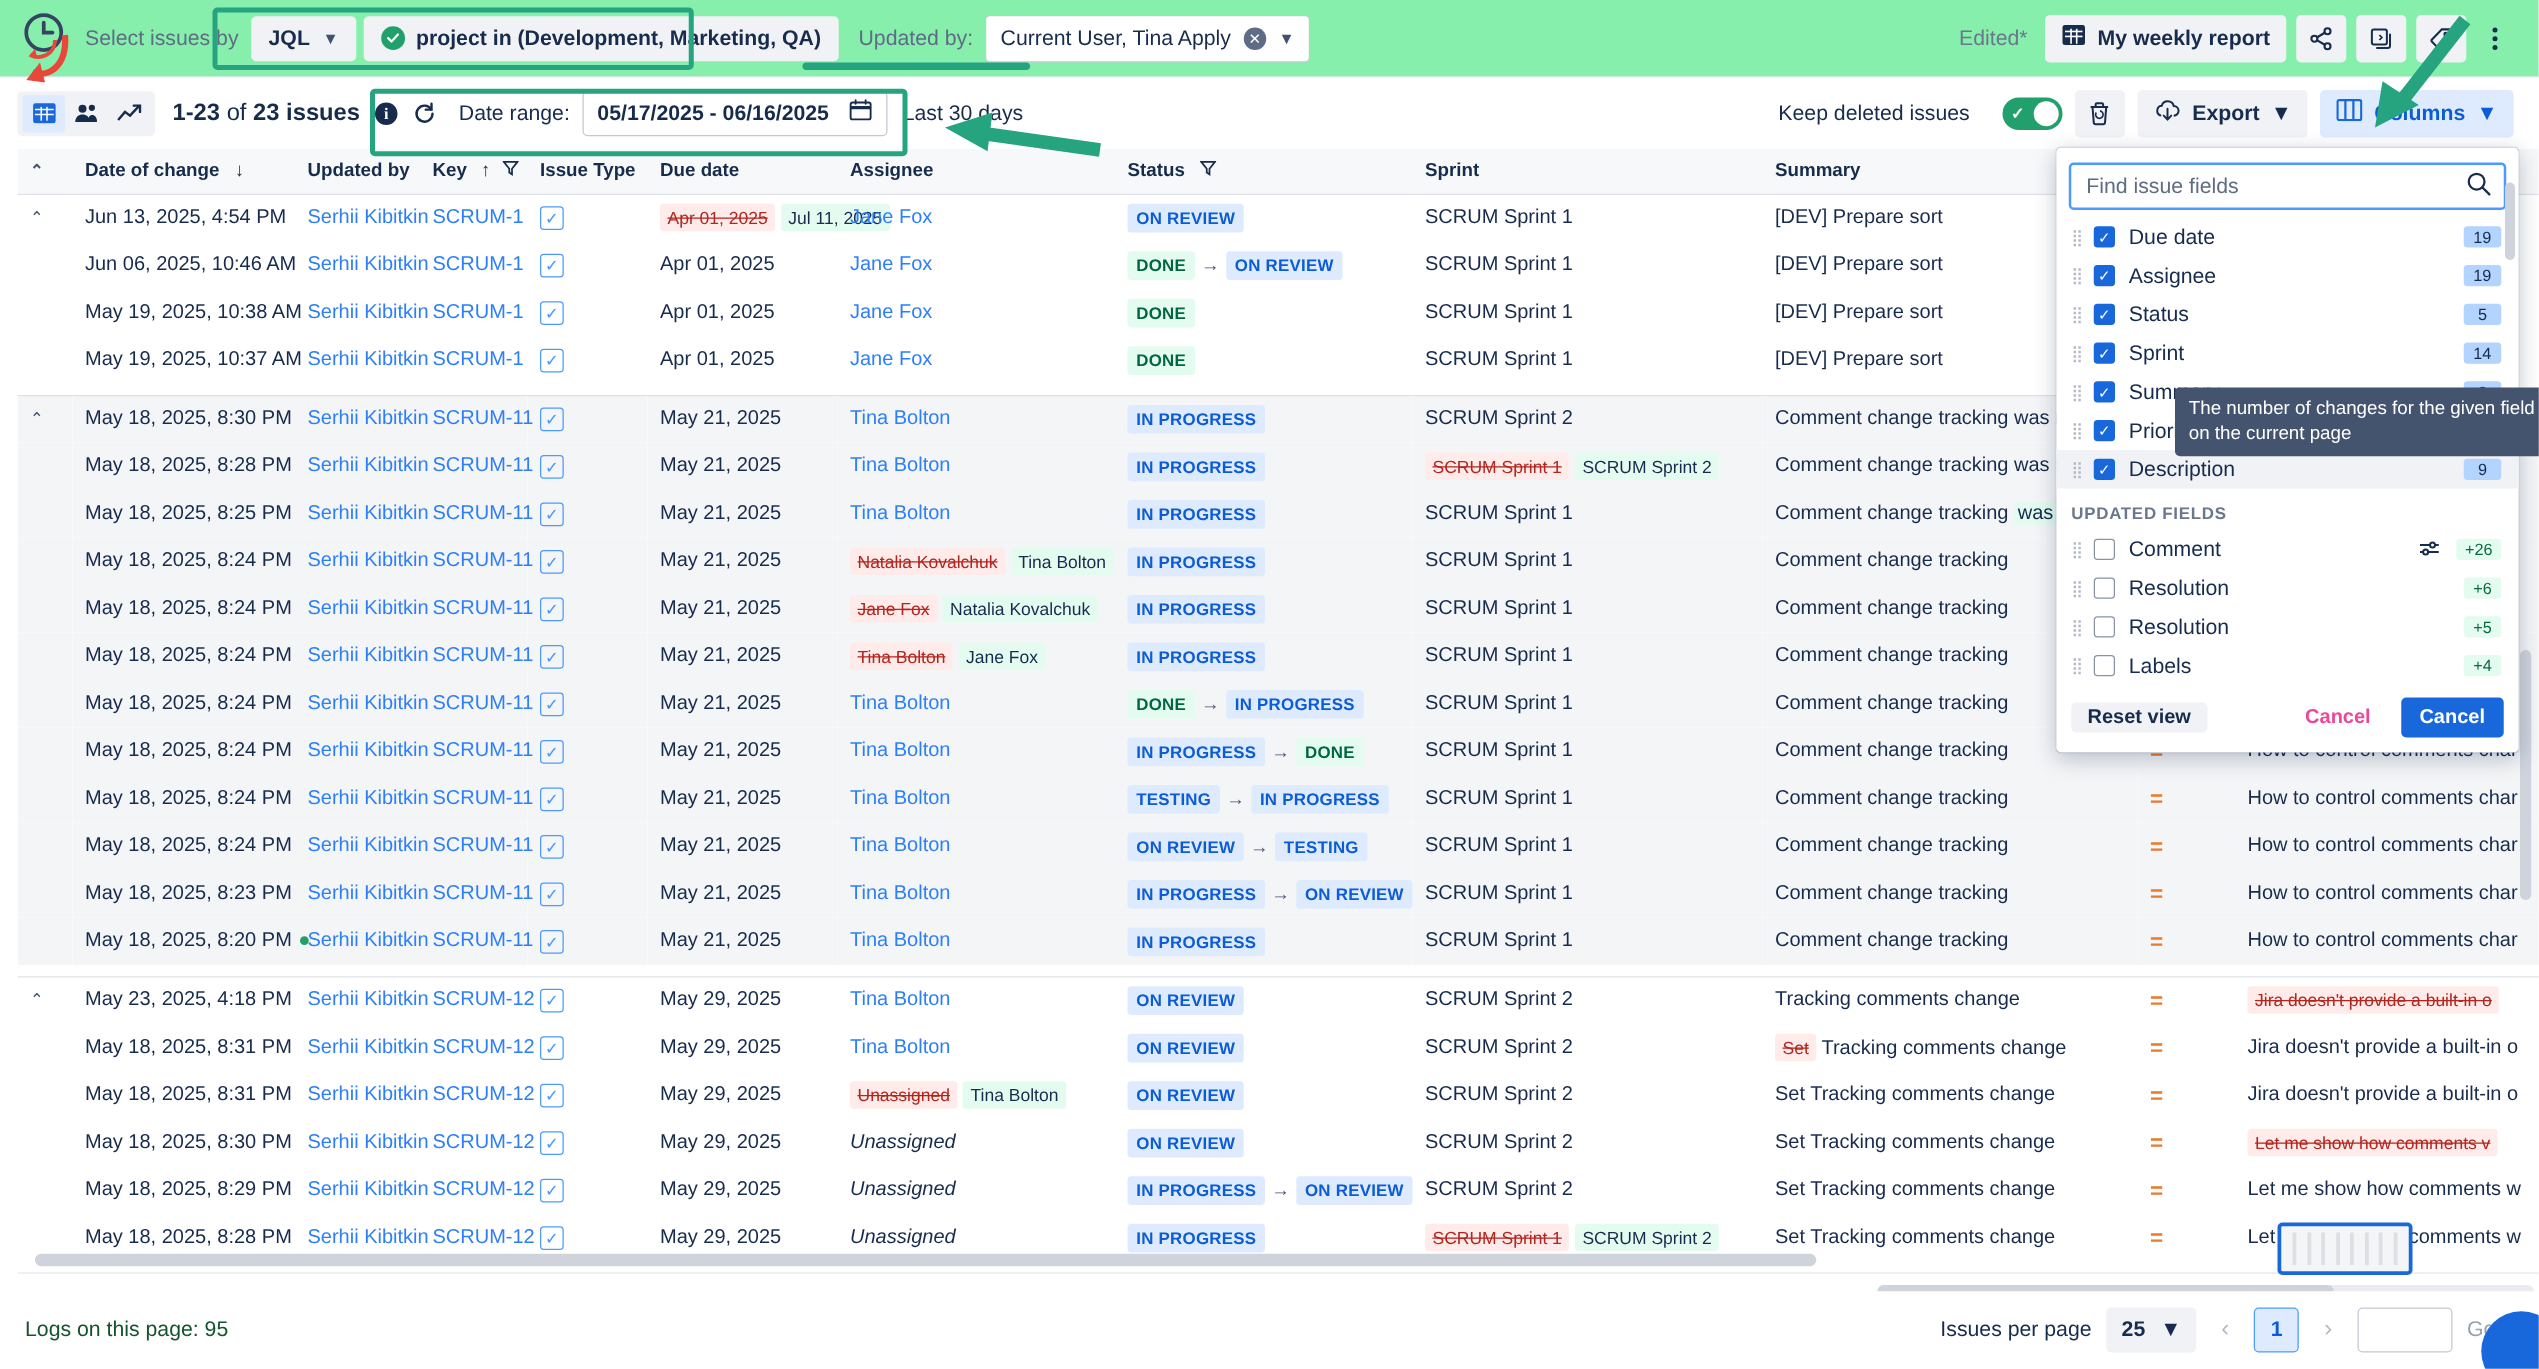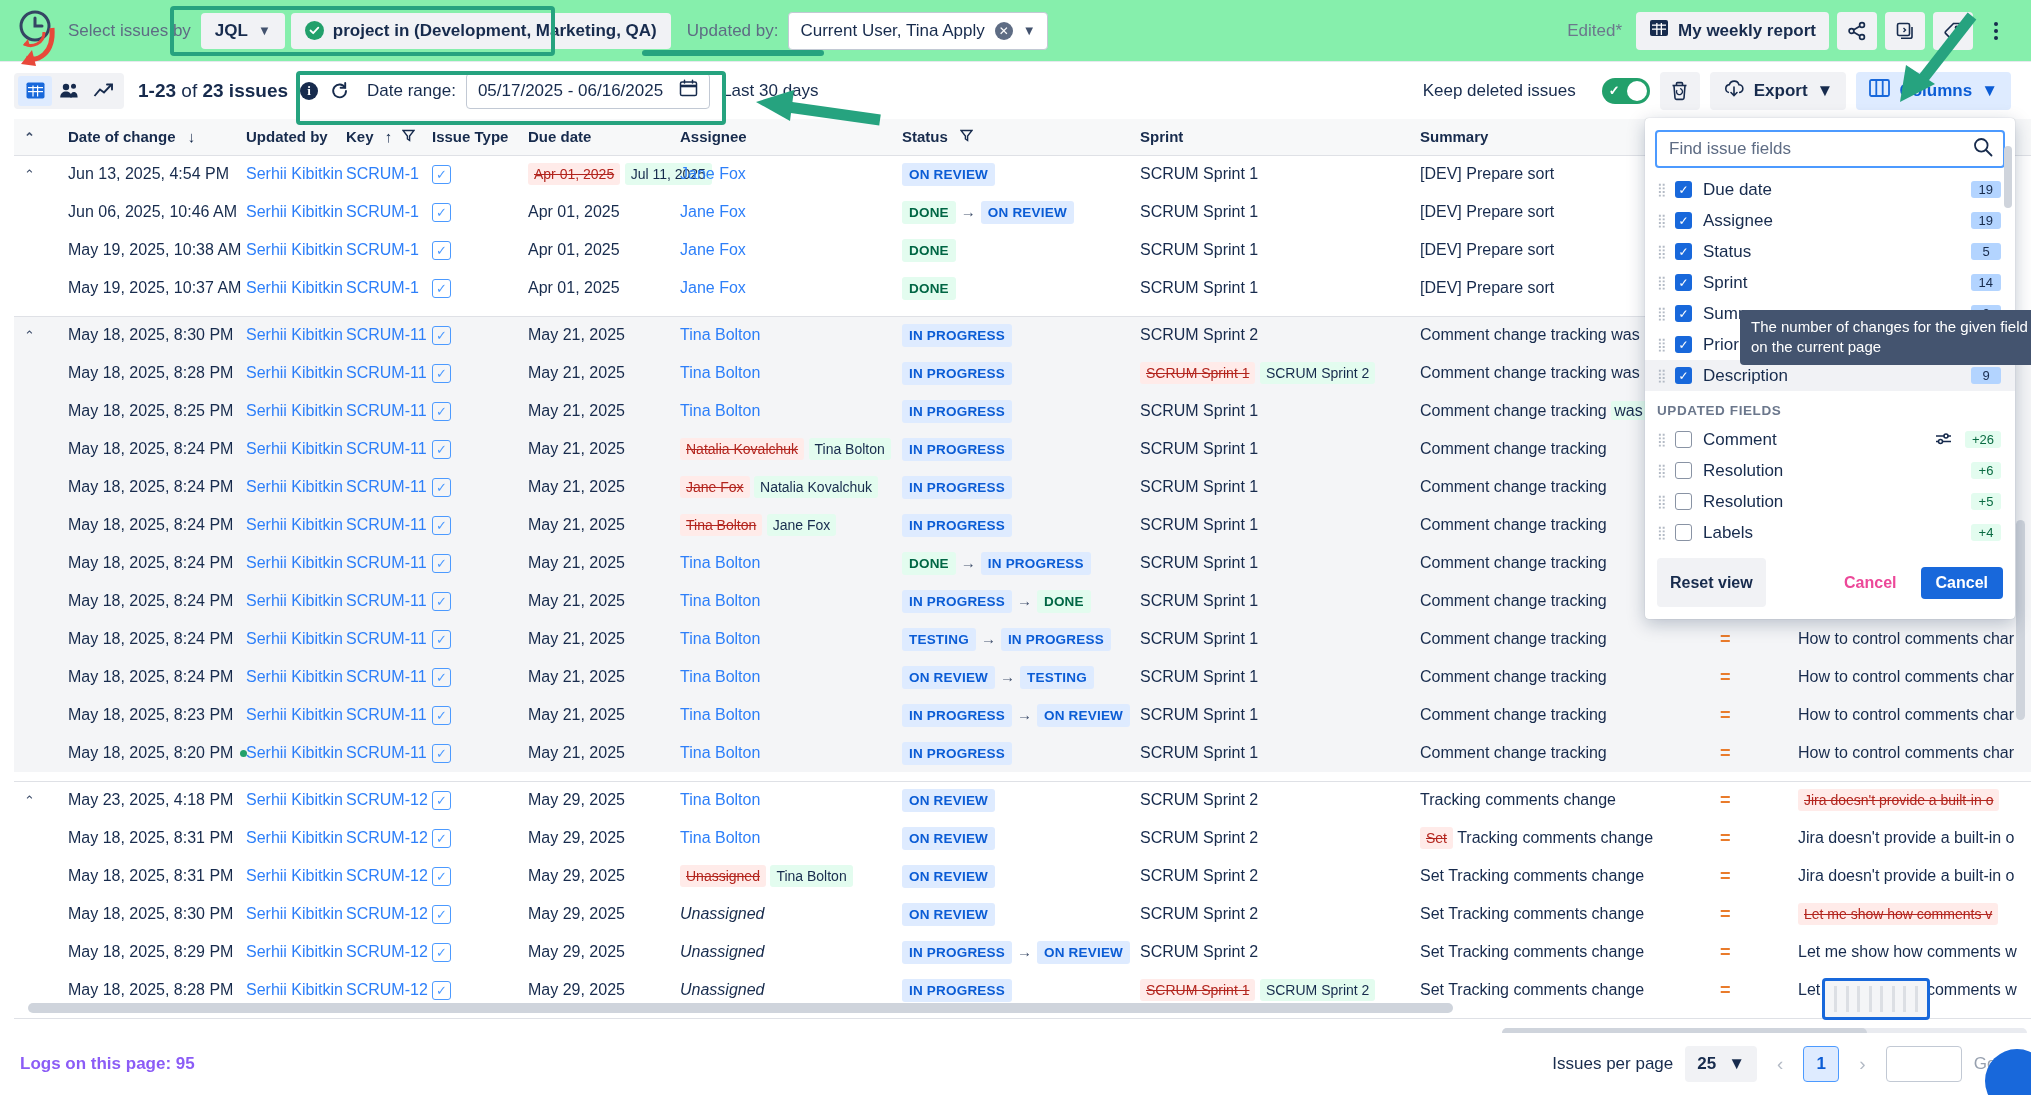--- a/index.html
+++ b/index.html
@@ -77,21 +77,21 @@
     margin-left:12px; font-family:"Liberation Serif", serif;
   }
   .refresh-ic { margin-left:12px; cursor:pointer; display:flex; }
   .daterange {
     display:flex; align-items:center; margin-left: 18px; font-size:17px; white-space:nowrap;
   }
   .dr-label { margin-right: 10px; }
   .dr-input {
     display:flex; align-items:center; justify-content:space-between; gap:16px;
     border:1px solid #c2c9d4; border-radius:4px; height:36px; padding: 0 11px;
-    font-weight:400; cursor:pointer; background:#fff;
+    font-weight:700; cursor:pointer; background:#fff;
   }
   .dr-last { margin-left:12px; color:#172b4d; cursor:pointer;}
   .toolbar2-right { margin-left:auto; display:flex; align-items:center; gap:10px; padding-right:6px;}
   .keepdel { font-size:17px; color:#172b4d; margin-right:16px;}
   .toggle {
     width:48px; height:26px; border-radius:13px; background:#22a06b; position:relative; cursor:pointer;
     display:flex; align-items:center;
   }
   .toggle .knob { width:20px; height:20px; border-radius:50%; background:#fff; position:absolute; right:3px;}
   .toggle .tick { position:absolute; left:7px; color:#fff; font-size:13px; font-weight:700;}
@@ -162,21 +162,21 @@
   .hscroll-outer .thumb { width:365px; height:10px; background:#cfd4dc; border-radius:5px;}
   .vscroll-right {
     position:absolute; right:6px; top:520px; width:9px; height:200px; background:#cfd4dc; border-radius:5px;
   }
 
   
   .footer {
     position:absolute; left:0; right:0; bottom:0; height:62px; display:flex; align-items:center;
     padding: 0 20px; background:#fff;
   }
-  .logs { font-size:17px; color:#8b5cf6;font-weight:bold;}
+  .logs { font-size:17px; color:#14532d;}
   .footer-right { margin-left:auto; display:flex; align-items:center; gap:12px; font-size:17px;}
   .ipp-select {
     display:flex; align-items:center; gap:12px; background:#f1f2f5; border-radius:4px; height:36px;
     padding: 0 12px; font-weight:700; cursor:pointer;
   }
   .pg-arrow { color:#b3bac5; font-size:19px; padding: 0 8px; cursor:pointer;}
   .pg-cur {
     width:36px; height:36px; border:1px solid #4c9aff; border-radius:4px; background:#deebff;
     color:#0b5cd5; font-weight:700; display:flex; align-items:center; justify-content:center; cursor:pointer;
   }
@@ -211,21 +211,21 @@
   .cbx.off { background:#fff; border:1.8px solid #8993a4; }
   .dd-label { flex:1; }
   .badge-blue {
     background:#b3d4ff; color:#172b4d; font-size:13px; border-radius:3px; padding: 1px 8px; min-width:30px; text-align:center;
   }
   .badge-green {
     background:#e3fcef; color:#0a6b42; font-size:13px; border-radius:3px; padding: 1px 7px; min-width:30px; text-align:center;
   }
   .dd-section { font-size:13.5px; font-weight:700; color:#6b778c; letter-spacing:.6px; padding: 12px 14px 6px 12px;}
   .dd-footer { display:flex; align-items:center; padding: 10px 12px 12px 12px; gap:10px;}
-  .btn-reset { background:#f1f2f5; border-radius:4px; height:49px; padding:0 13px; font-size:16px; font-weight:700; display:flex; align-items:center; cursor:pointer;}
+  .btn-reset { background:#f1f2f5; border-radius:4px; height:24px; padding:0 13px; font-size:16px; font-weight:700; display:flex; align-items:center; cursor:pointer;}
   .btn-cancel { margin-left:auto; font-size:16px; font-weight:700; padding: 0 14px; cursor:pointer; color:#ec4899;}
   .btn-apply { background:#1868db; color:#fff; border-radius:4px; height:32px; padding: 0 15px; font-size:16px; font-weight:700; display:flex; align-items:center; cursor:pointer;}
   .dd-scroll { position:absolute; right:3px; top:28px; width:8px; height:62px; background:#cfd4dc; border-radius:4px;}
   .tooltip {
     position:absolute; top:310px; left:1740px; width:310px; background:#44546f; color:#fff;
     border-radius:4px; padding: 7px 11px; font-size:15px; line-height:1.35; z-index:40;
   }
 
   
   .anno { position:absolute; z-index:50; pointer-events:none;}

